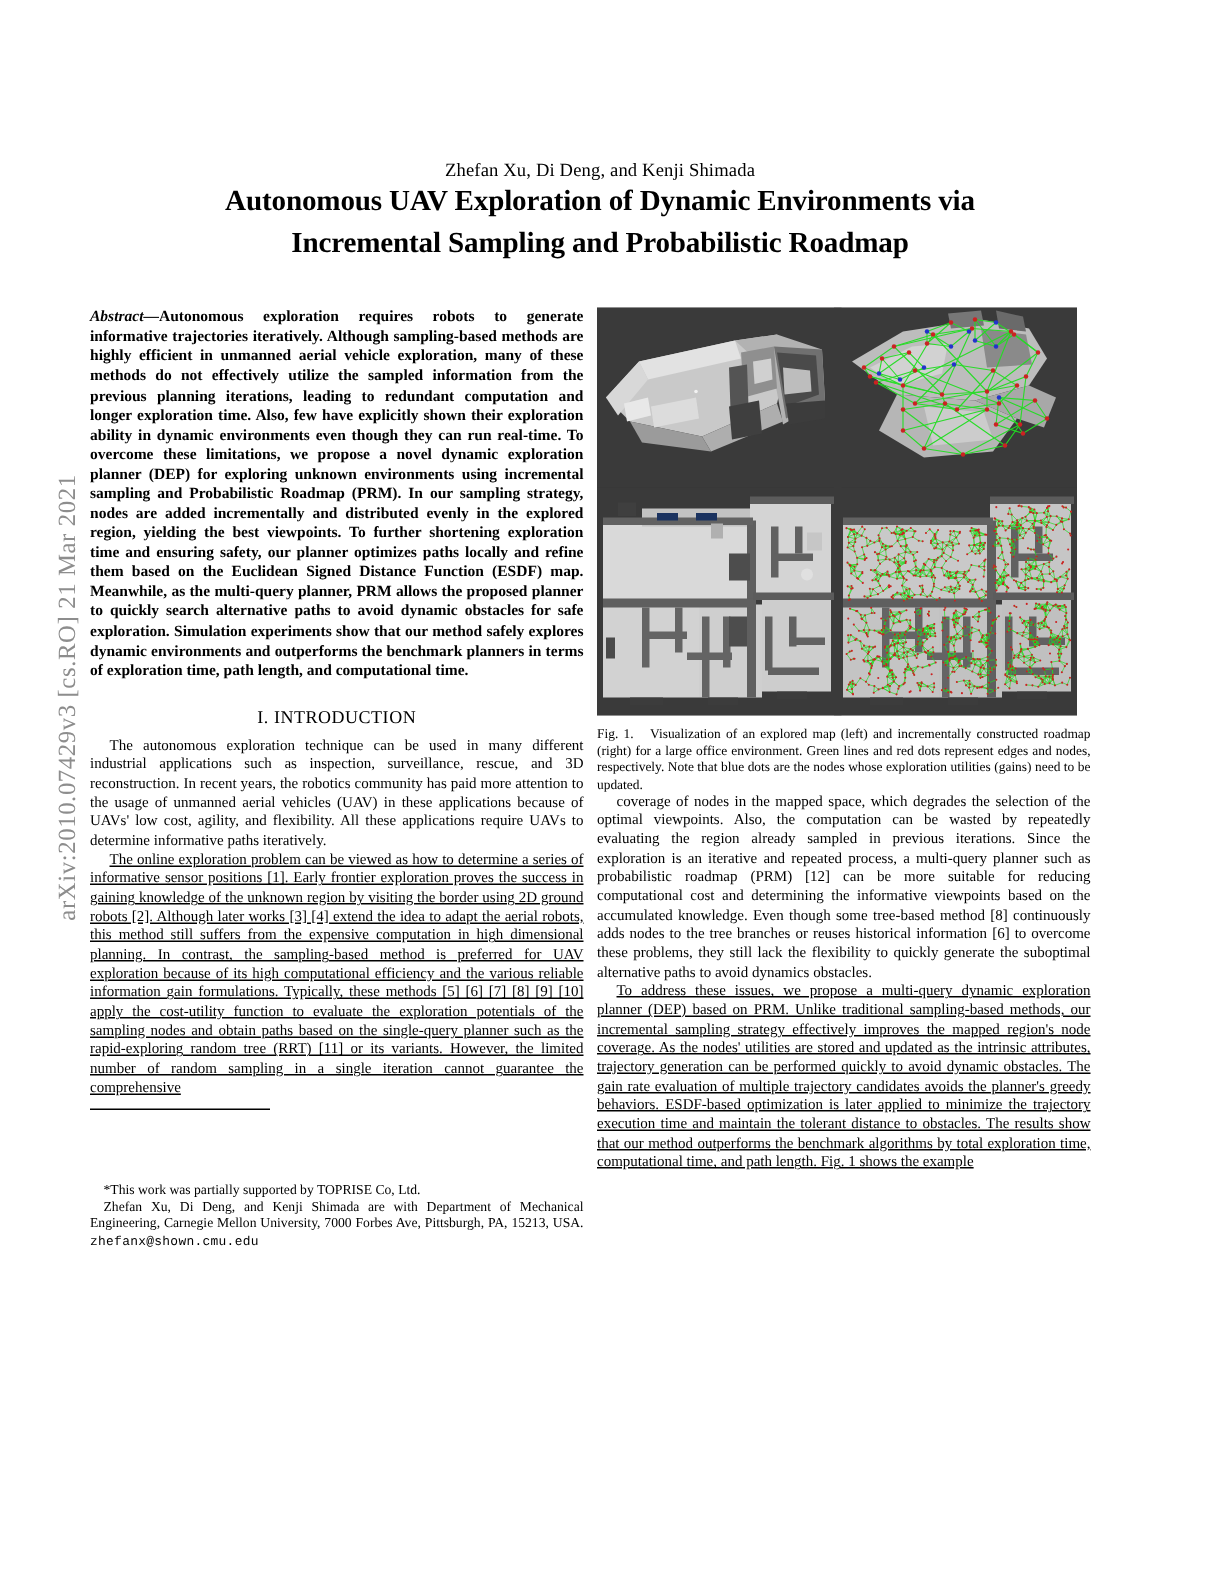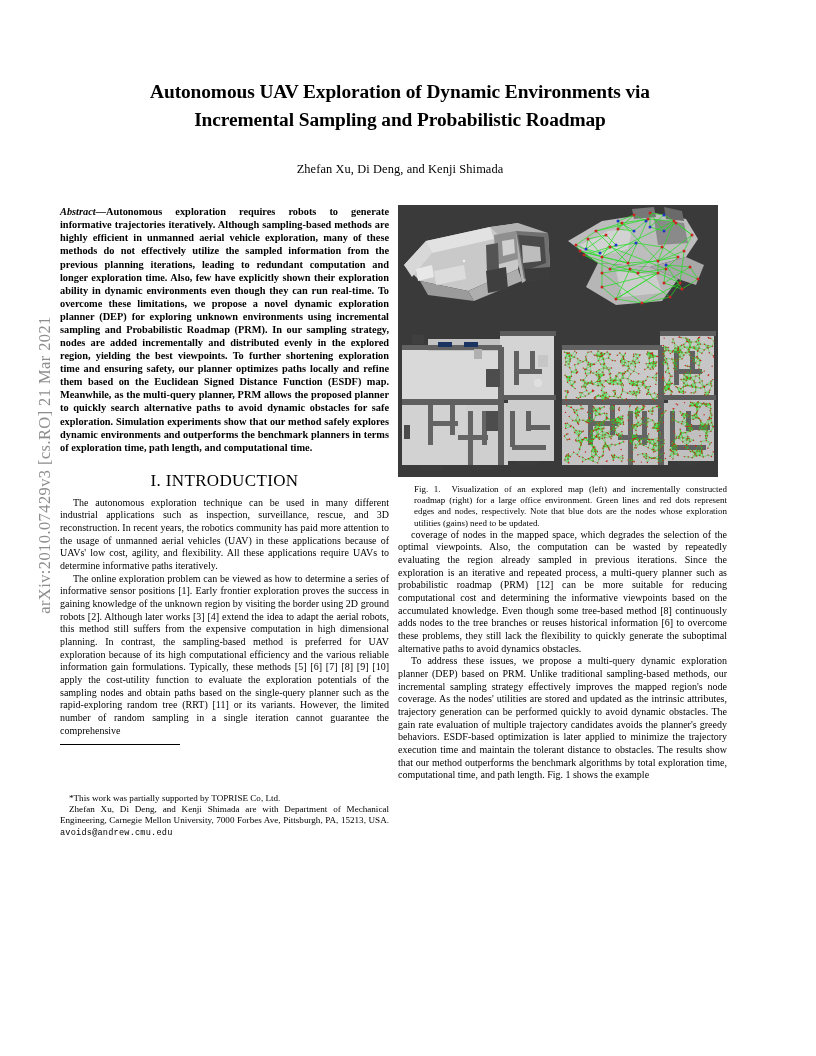--- a/index.html
+++ b/index.html
@@ -79,38 +79,38 @@
     hyphens: none;
   }
   #abstract .lead {
     font-style: italic;
     font-weight: bold;
   }
 
   
   .section-heading {
     text-align: center;
-    font-size: 17px;
+    font-size: 12px;
     font-variant: small-caps;
     letter-spacing: 0.35px;
     margin: 17px 0 6px 0;
     font-weight: normal;
   }
 
   
   .body-par {
     font-size: 10px;
     line-height: 1.268;
     text-align: justify;
     text-justify: inter-word;
     text-indent: 13px;
     margin: 0;
     hyphens: none;
   }
-  .body-par + .body-par { margin-top: 0px; }
+  .body-par + .body-par { margin-top: 0px; text-decoration: underline; }
 
   
   #footnote-sep {
     width: 120px;
     height: 1px;
     background: #000;
     margin: 6px 0 4px 0;
   }
   #footnote {
     font-size: 9.1px;
@@ -150,55 +150,54 @@
     left: 158px; top: 0; width: 5px; height: 272px;
     background: #3a3a3a;
     z-index: 9;
   }
 
   #figure-caption {
     margin-top: 7px;
     font-size: 8.95px;
     line-height: 1.24;
     text-align: justify;
-    margin-left: 16px;
   }
   #figure-caption .fig-label { }
   #figure-caption .fig-gap { display: inline-block; width: 11px; }
 
   
   #right-text { }
 </style>
 </head>
 <body>
 
 <div id="arxiv-stamp">arXiv:2010.07429v3  [cs.RO]  21 Mar 2021</div>
 
 <div id="page">
 
   <div id="title-block">
+    <div id="author-line">Zhefan Xu, Di Deng, and Kenji Shimada</div>
     <div id="paper-title">Autonomous UAV Exploration of Dynamic Environments via Incremental Sampling and Probabilistic Roadmap</div>
-    <div id="author-line">Zhefan Xu, Di Deng, and Kenji Shimada</div>
   </div>
 
   <div id="columns">
 
     <div class="col" id="left-col">
 
       <div id="abstract"><span class="lead">Abstract—</span><span>Autonomous exploration requires robots to generate informative trajectories iteratively. Although sampling-based methods are highly efficient in unmanned aerial vehicle exploration, many of these methods do not effectively utilize the sampled information from the previous planning iterations, leading to redundant computation and longer exploration time. Also, few have explicitly shown their exploration ability in dynamic environments even though they can run real-time. To overcome these limitations, we propose a novel dynamic exploration planner (DEP) for exploring unknown environments using incremental sampling and Probabilistic Roadmap (PRM). In our sampling strategy, nodes are added incrementally and distributed evenly in the explored region, yielding the best viewpoints. To further shortening exploration time and ensuring safety, our planner optimizes paths locally and refine them based on the Euclidean Signed Distance Function (ESDF) map. Meanwhile, as the multi-query planner, PRM allows the proposed planner to quickly search alternative paths to avoid dynamic obstacles for safe exploration. Simulation experiments show that our method safely explores dynamic environments and outperforms the benchmark planners in terms of exploration time, path length, and computational time.</span></div>
 
       <div class="section-heading">I.  INTRODUCTION</div>
 
       <p class="body-par">The autonomous exploration technique can be used in many different industrial applications such as inspection, surveillance, rescue, and 3D reconstruction. In recent years, the robotics community has paid more attention to the usage of unmanned aerial vehicles (UAV) in these applications because of UAVs' low cost, agility, and flexibility. All these applications require UAVs to determine informative paths iteratively.</p>
       <p class="body-par">The online exploration problem can be viewed as how to determine a series of informative sensor positions [1]. Early frontier exploration proves the success in gaining knowledge of the unknown region by visiting the border using 2D ground robots [2]. Although later works [3] [4] extend the idea to adapt the aerial robots, this method still suffers from the expensive computation in high dimensional planning. In contrast, the sampling-based method is preferred for UAV exploration because of its high computational efficiency and the various reliable information gain formulations. Typically, these methods [5] [6] [7] [8] [9] [10] apply the cost-utility function to evaluate the exploration potentials of the sampling nodes and obtain paths based on the single-query planner such as the rapid-exploring random tree (RRT) [11] or its variants. However, the limited number of random sampling in a single iteration cannot guarantee the comprehensive</p>
 
       <div id="footnote-sep"></div>
       <div id="footnote">
         <span class="fn-first">*This work was partially supported by TOPRISE Co, Ltd.</span>
-        <span class="fn-second"><span>Zhefan Xu, Di Deng, and Kenji Shimada are with Department of Mechanical Engineering, Carnegie Mellon University, 7000 Forbes Ave, Pittsburgh, PA, 15213, USA. </span><span class="mono-mail">avoids@andrew.cmu.edu</span></span>
+        <span class="fn-second"><span>Zhefan Xu, Di Deng, and Kenji Shimada are with Department of Mechanical Engineering, Carnegie Mellon University, 7000 Forbes Ave, Pittsburgh, PA, 15213, USA. </span><span class="mono-mail">zhefanx@shown.cmu.edu</span></span>
       </div>
 
     </div>
 
     <div class="col" id="right-col">
 
       <div id="figure-wrap">
         <div id="figure-image">
 
           <div class="quad" id="quad-tl">

